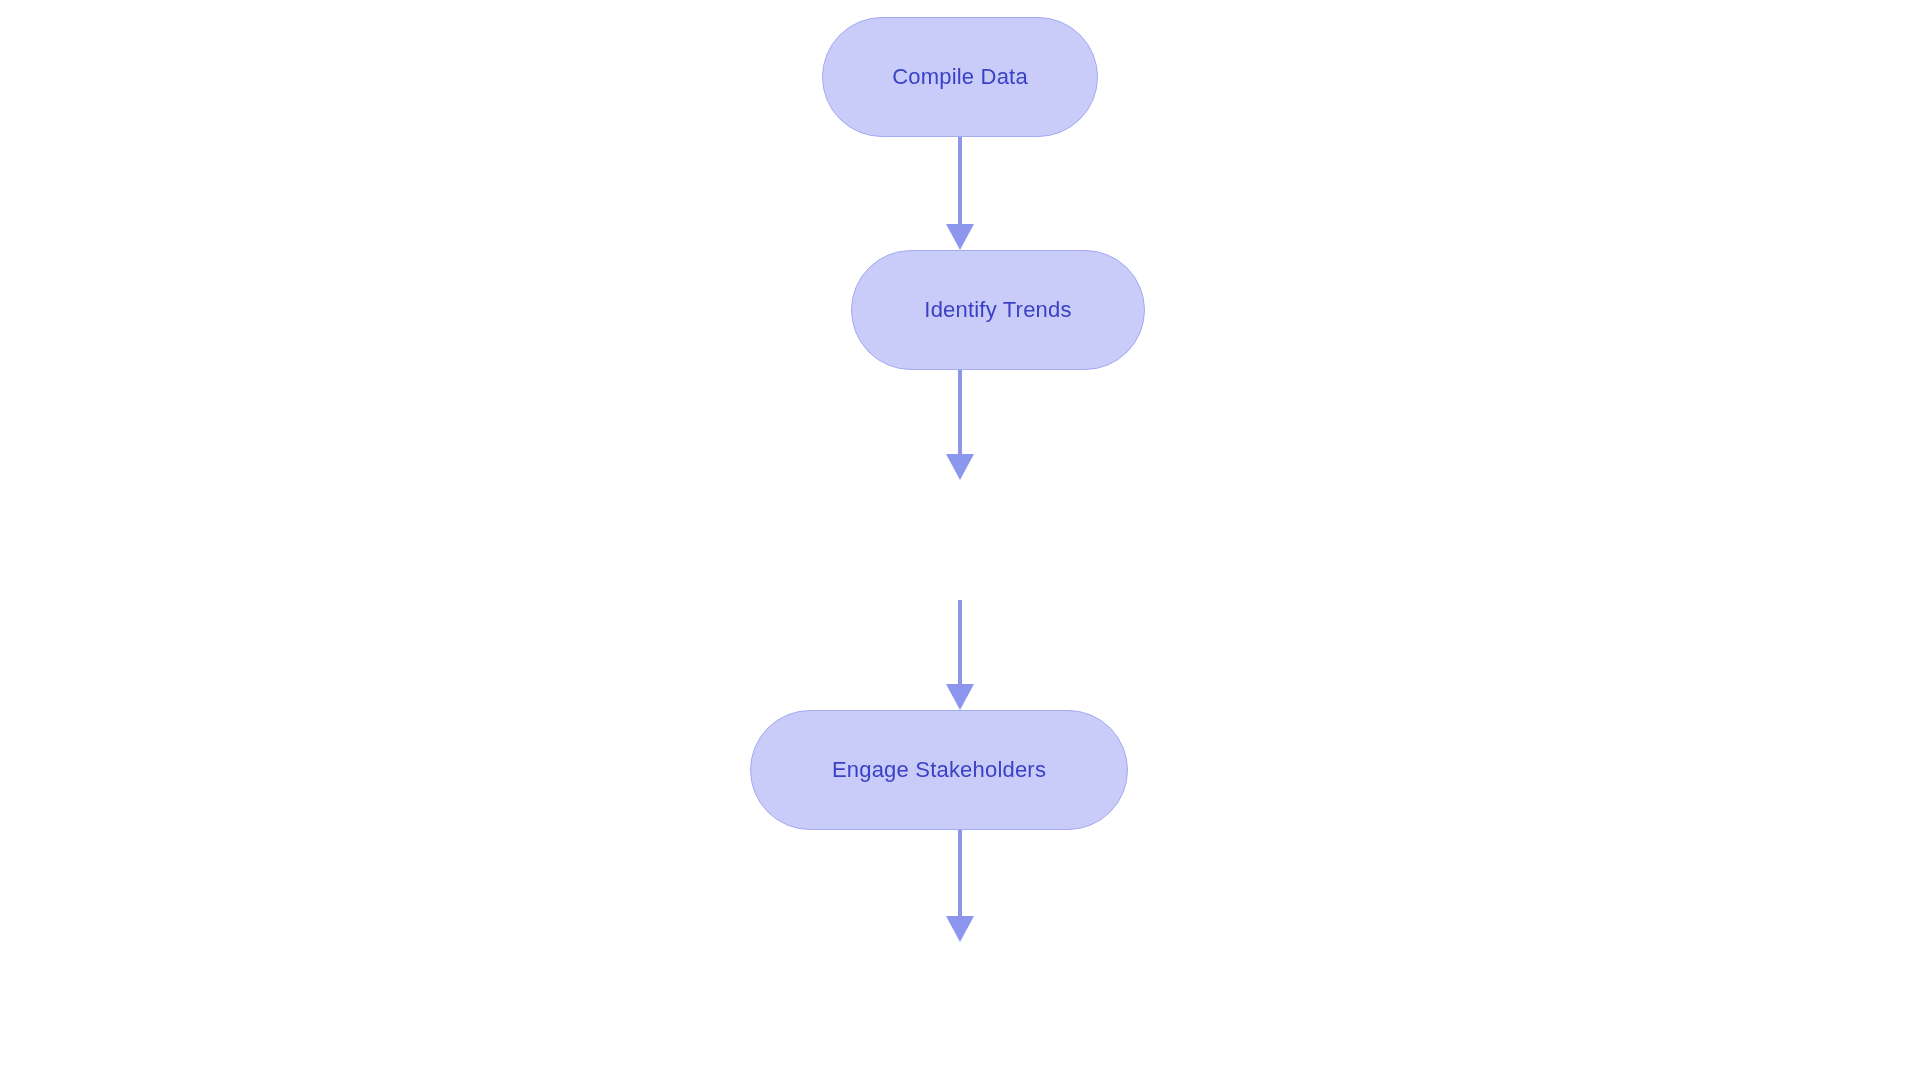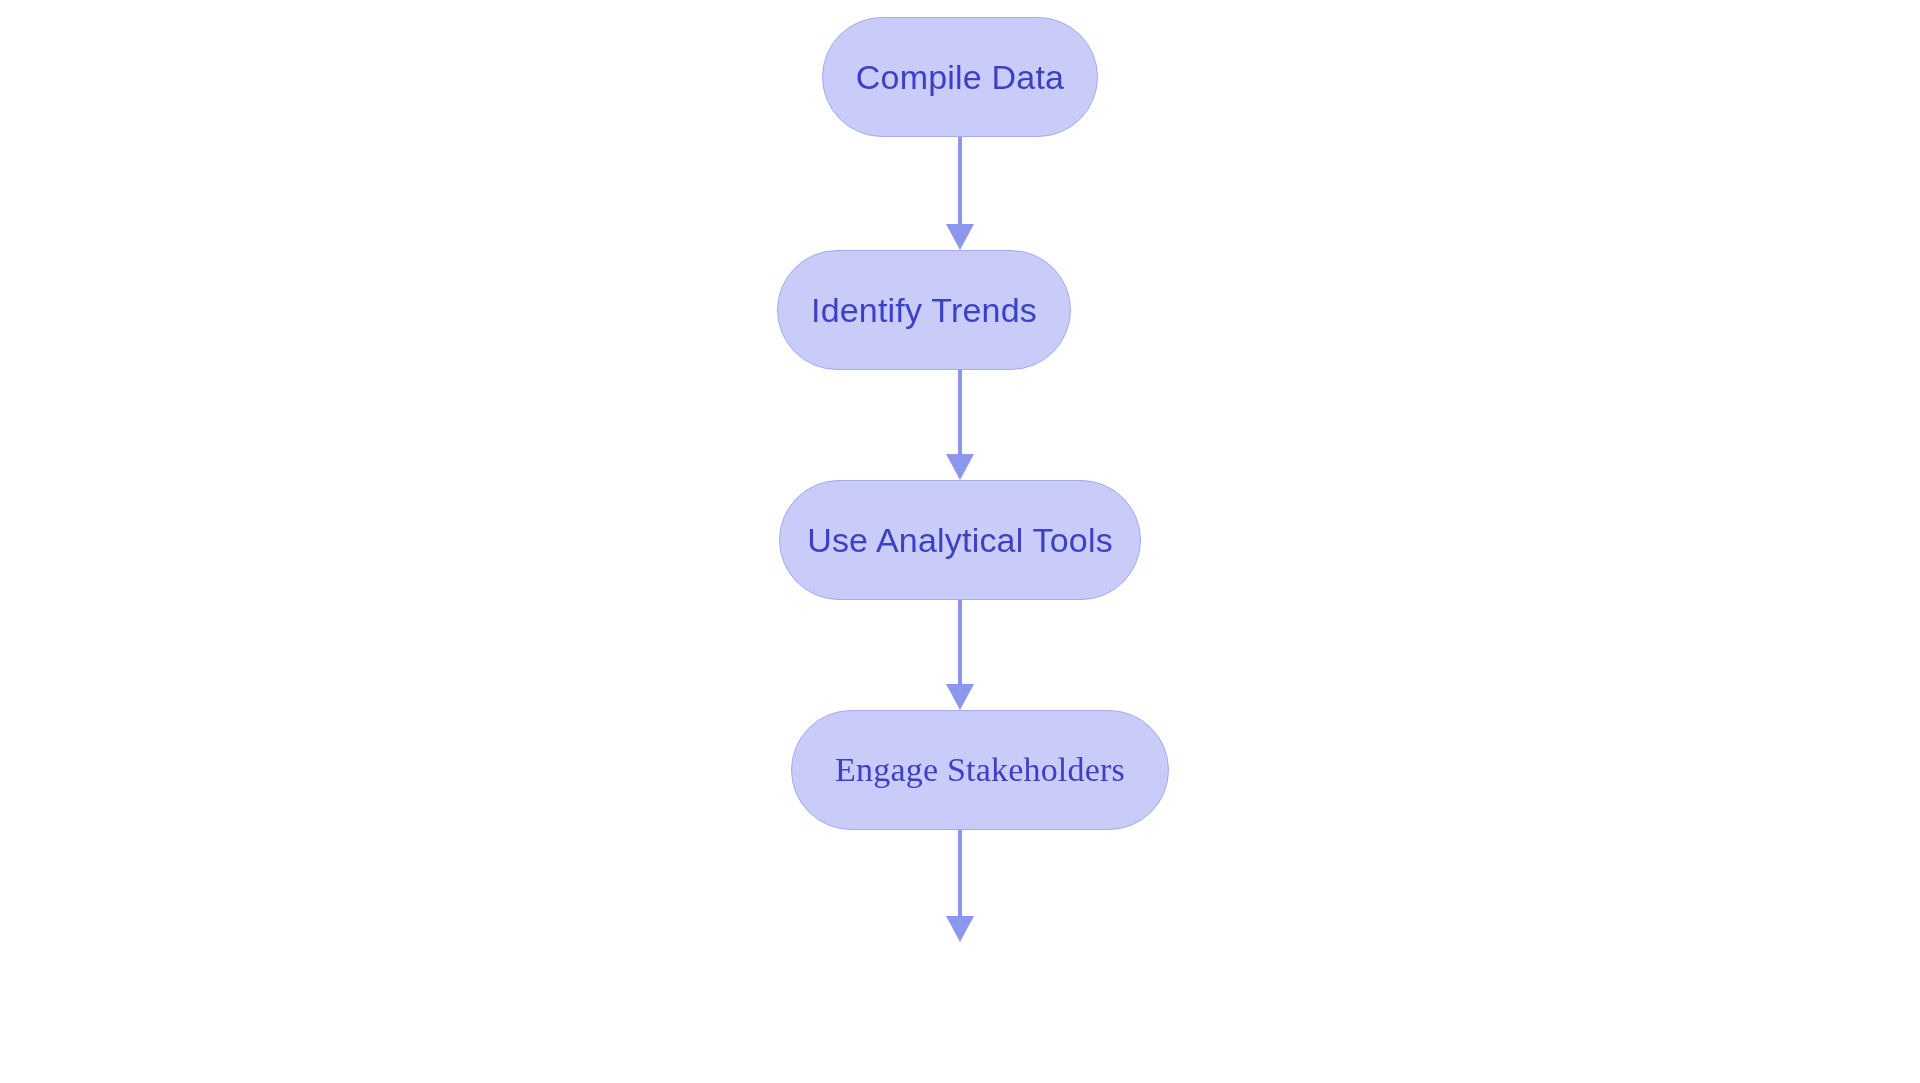--- a/index.html
+++ b/index.html
@@ -22,28 +22,28 @@
     position: absolute;
     height: 120px;
     border-radius: 60px;
     background: var(--node-fill, #c9ccf8);
     border: 1.5px solid var(--node-border, #a3abf3);
     box-sizing: border-box;
     display: flex;
     align-items: center;
     justify-content: center;
     color: var(--node-text, #3b41c6);
-    font-size: 34px;
+    font-size: 22px;
     letter-spacing: 0.2px;
     white-space: nowrap;
   }
   .node-0 { left: 822px; top: 17px;  width: 276px; }
-  .node-1 { left: 777px; top: 250px; width: 294px; }
+  .node-1 { left: 851px; top: 250px; width: 294px; }
   .node-2 { left: 779px; top: 480px; width: 362px; }
-  .node-3 { left: 791px; top: 710px; width: 378px; font-family: Liberation Serif, serif; }
+  .node-3 { left: 750px; top: 710px; width: 378px; }
   .node-4 { left: 787px; top: 942px; width: 346px; }
 
   .arrow {
     position: absolute;
     left: 946px;            
     width: 28px;
     display: flex;
     flex-direction: column;
     align-items: center;
   }
@@ -80,23 +80,20 @@
 
   <div class="node node-1">
     <span>Identify Trends</span>
   </div>
 
   <div class="arrow arrow-1">
     <div class="arrow-line"></div>
     <div class="arrow-head"></div>
   </div>
 
-  <div class="node node-2">
-    <span>Use Analytical Tools</span>
-  </div>
 
   <div class="arrow arrow-2">
     <div class="arrow-line"></div>
     <div class="arrow-head"></div>
   </div>
 
   <div class="node node-3">
     <span>Engage Stakeholders</span>
   </div>
 

